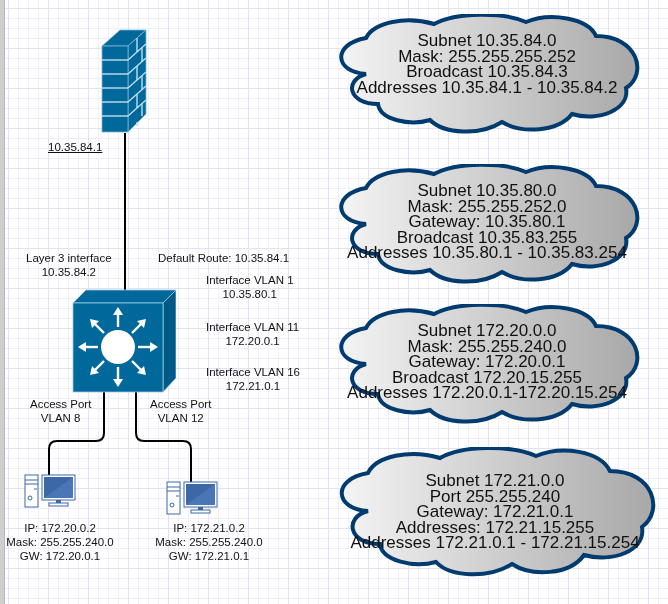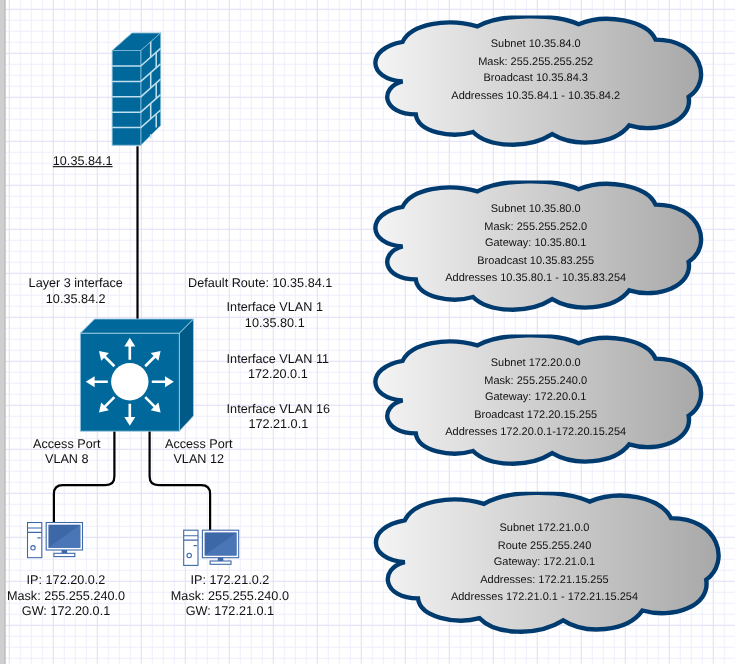--- a/index.html
+++ b/index.html
@@ -22,21 +22,21 @@
       background: #cfcfcf; border-right: 1px solid #b8b8b8;
     }
     svg.wires { position: absolute; left: 0; top: 0; }
     .label {
       position: absolute; text-align: center; line-height: 14px; white-space: nowrap;
     }
     .cloud { position: absolute; }
     .cloud svg { position: absolute; left: 0; top: 0; }
     .cloud .text {
       position: absolute; left: 0; right: 0; text-align: center;
-      line-height: 15.5px; white-space: nowrap; font-size: 10px;
+      line-height: 15.5px; white-space: nowrap; font-size: 17px;
     }
     .icon { position: absolute; }
   </style>
 </head>
 <body>
 
 <div class="left-bar"></div>
 
 <svg class="wires" width="668" height="604">
   <line x1="125" y1="133" x2="125" y2="300" stroke="#000" stroke-width="2"></line>
@@ -69,21 +69,21 @@
       <line x1="42" y1="76" x2="42" y2="88"></line>
     </g>
   </svg>
 </div>
 <div class="label" style="left:48px; top:140px;text-decoration:underline;">10.35.84.1</div>
 
 <div class="label" style="left:26px; top:251px;">
   <div>Layer 3 interface</div>
   <div>10.35.84.2</div>
 </div>
-<div class="label" style="left:171px; top:251px;">Default Route: 10.35.84.1</div>
+<div class="label" style="left:158px; top:251px;">Default Route: 10.35.84.1</div>
 
 <div class="label" style="left:206px; top:273px;">
   <div>Interface VLAN 1</div>
   <div>10.35.80.1</div>
 </div>
 <div class="label" style="left:206px; top:320px;">
   <div>Interface VLAN 11</div>
   <div>172.20.0.1</div>
 </div>
 <div class="label" style="left:206px; top:365px;">
@@ -217,18 +217,18 @@
     <div>Addresses 172.20.0.1-172.20.15.254</div>
   </div>
 </div>
 
 <div class="cloud" style="left:326px; top:447px; width:338px; height:132px;">
   <svg width="338" height="132">
     <path d="M42 64 C8 62 6 32 42 26 C50 9 84 2 114 11 C136 -2 186 -2 210 9 C236 -2 274 4 284 24 C328 24 338 64 316 80 C320 104 286 116 258 108 C244 128 206 130 186 117 C162 132 124 130 110 115 C88 121 56 114 54 97 C22 97 18 70 42 64 Z" fill="url(#cloudGrad)" stroke="#003b6f" stroke-width="4"></path>
   </svg>
   <div class="text" style="top:26px;">
     <div>Subnet 172.21.0.0</div>
-    <div>Route 255.255.240</div>
+    <div>Port 255.255.240</div>
     <div>Gateway: 172.21.0.1</div>
     <div>Addresses: 172.21.15.255</div>
     <div>Addresses 172.21.0.1 - 172.21.15.254</div>
   </div>
 </div>
 
 </body></html>

